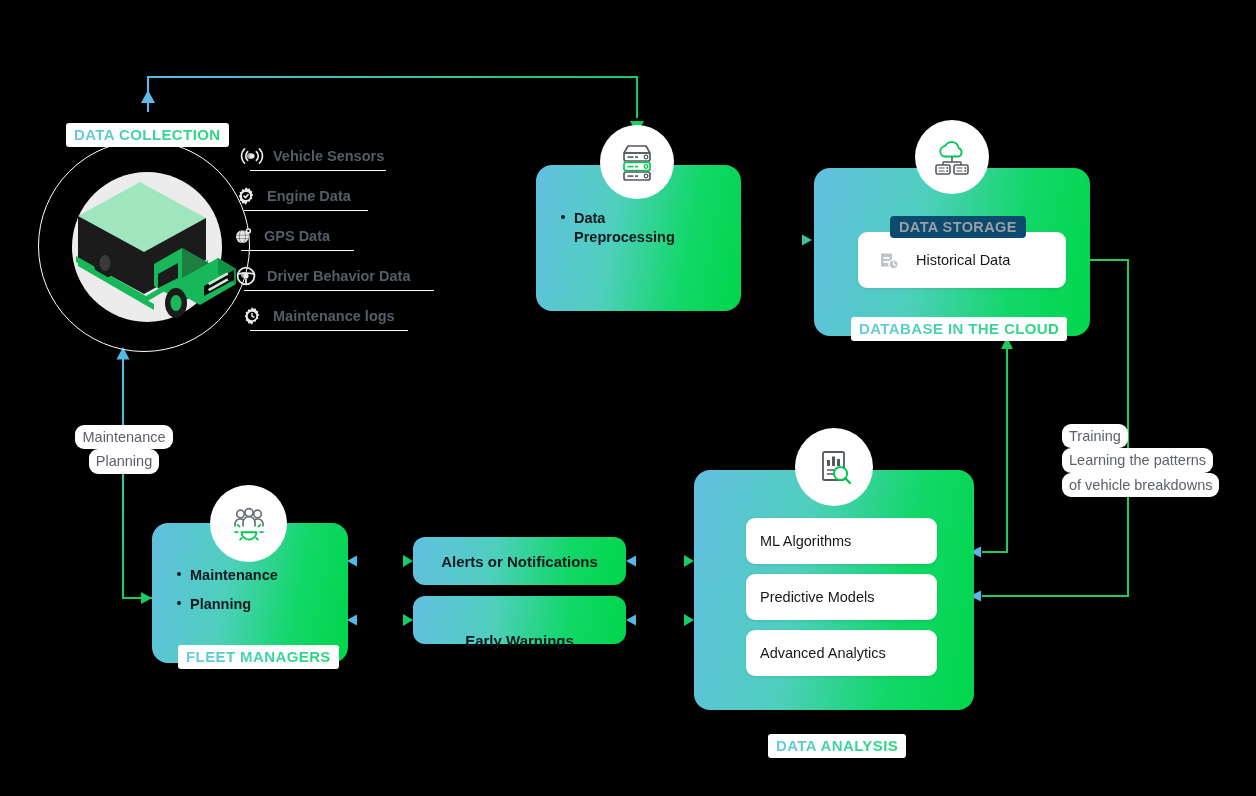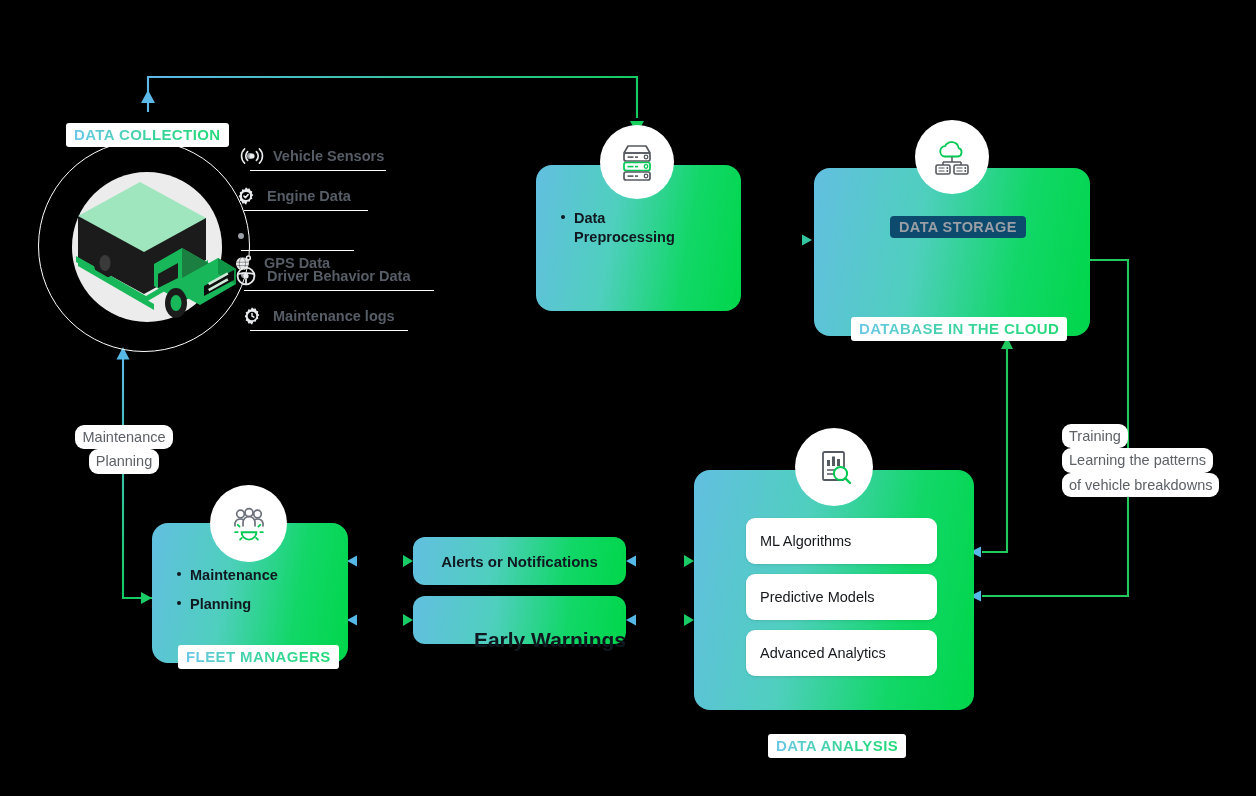--- a/index.html
+++ b/index.html
@@ -220,21 +220,21 @@
 
     <div class="dc-row" style="left:234px;top:184px;">
       <svg width="24" height="24" viewBox="0 0 24 24">
         <path d="M12 3.2l1.5 1.6 2.2-.4.6 2.1 2 .9-.5 2.1 1.5 1.6-1.5 1.6.5 2.1-2 .9-.6 2.1-2.2-.4L12 20.8l-1.5-1.6-2.2.4-.6-2.1-2-.9.5-2.1L4.7 12l1.5-1.6-.5-2.1 2-.9.6-2.1 2.2.4z" fill="#e9eaec"></path>
         <circle cx="12" cy="12" r="4.1" fill="#000"></circle>
         <path d="M10 12.1l1.4 1.5 2.7-3" stroke="#e9eaec" stroke-width="1.6" fill="none" stroke-linecap="round" stroke-linejoin="round"></path>
       </svg>
       <span class="lbl">Engine Data</span>
     </div>
 
-    <div class="dc-row" style="left:231px;top:224px;margin-top:27px;">
+    <div class="dc-row" style="left:231px;top:224px;">
       <svg width="24" height="24" viewBox="0 0 24 24">
         <circle cx="11.4" cy="12.6" r="6.4" fill="#e9eaec"></circle>
         <path d="M5.4 11.2h12M5.6 14.6h11.6" stroke="#000" stroke-width="1" opacity=".35"></path>
         <ellipse cx="11.4" cy="12.6" rx="3.1" ry="6.4" fill="none" stroke="#000" stroke-width="1" opacity=".35"></ellipse>
         <circle cx="17.4" cy="6.9" r="2.7" fill="#e9eaec"></circle>
         <circle cx="17.4" cy="6.9" r="1.1" fill="#000"></circle>
       </svg>
       <span class="lbl">GPS Data</span>
     </div>
 
@@ -295,20 +295,30 @@
       <rect x="7" y="31" width="14" height="9" rx="1.6" fill="none" stroke="#555a60" stroke-width="1.6"></rect>
       <rect x="25" y="31" width="14" height="9" rx="1.6" fill="none" stroke="#555a60" stroke-width="1.6"></rect>
       <path d="M9.5 34h6M9.5 37h6M27.5 34h6M27.5 37h6" stroke="#555a60" stroke-width="1.2"></path>
       <circle cx="18.3" cy="34" r="1" fill="#555a60"></circle>
         <circle cx="18.3" cy="37" r="1" fill="#555a60"></circle>
       <circle cx="36.3" cy="34" r="1" fill="#555a60"></circle>
         <circle cx="36.3" cy="37" r="1" fill="#555a60"></circle>
     </svg>
   </div>
 
+  <div class="wcard overlaytxt" style="left:858px;top:232px;width:190px;height:56px;padding-left:18px;">
+    <svg width="26" height="26" viewBox="0 0 26 26" style="flex:0 0 auto;">
+      <path d="M5 6.5h9.5a1.6 1.6 0 0 1 1.6 1.6v9.8a1.6 1.6 0 0 1-1.6 1.6H5z" fill="#bfc3c8"></path>
+      <rect x="7.5" y="10" width="6" height="1.8" fill="#fff"></rect>
+      <rect x="7.5" y="14" width="6" height="1.8" fill="#fff"></rect>
+      <circle cx="17.6" cy="17.3" r="4.6" fill="#bfc3c8" stroke="#fff" stroke-width="1.5"></circle>
+      <path d="M17.6 14.9v2.5l1.7 1" stroke="#fff" stroke-width="1.3" fill="none" stroke-linecap="round"></path>
+    </svg>
+    <span style="margin-left:14px;">Historical Data</span>
+  </div>
   <div class="abs overlaytxt" style="left:890px;top:216px;background:#0c4a6e;padding:3px 9px;border-radius:4px;
               color:#9a9fa6;font-size:14.5px;font-weight:bold;letter-spacing:.4px;">
     <span>DATA STORAGE</span>
   </div>
 
   <div class="chip gradtext" style="left:851px;top:317px;">
     <span>DATABASE IN THE CLOUD</span>
   </div>
 
   <div class="panel panelwrap" style="left:694px;top:470px;width:280px;height:240px;"></div>
@@ -338,22 +348,22 @@
     <span>DATA ANALYSIS</span>
   </div>
 
   <div class="panel small panelwrap" style="left:413px;top:537px;width:213px;height:48px;">
     <div style="position:absolute;inset:0;display:flex;align-items:center;justify-content:center;
                 color:#101820;font-size:15px;font-weight:bold;">
       <span>Alerts or Notifications</span>
     </div>
   </div>
   <div class="panel small panelwrap" style="left:413px;top:596px;width:213px;height:48px;">
-    <div style="position:absolute;inset:0;display:flex;align-items:center;justify-content:flex-end;
-                color:#101820;font-size:21px;font-weight:bold;margin-top:40px;">
+    <div style="position:absolute;inset:0;display:flex;align-items:center;justify-content:center;
+                color:#101820;font-size:15px;font-weight:bold;margin-top:40px;">
       <span>Early Warnings</span>
     </div>
   </div>
 
   <div class="panel panelwrap" style="left:152px;top:523px;width:196px;height:140px;"></div>
   <div class="badge" style="left:210px;top:485px;width:77px;height:77px;">
     <svg width="46" height="46" viewBox="0 0 46 46">
       <circle cx="14.5" cy="13" r="3.8" fill="none" stroke="#6b7078" stroke-width="1.7"></circle>
       <circle cx="23" cy="11.6" r="4" fill="none" stroke="#6b7078" stroke-width="1.7"></circle>
       <circle cx="31.5" cy="13" r="3.8" fill="none" stroke="#6b7078" stroke-width="1.7"></circle>

